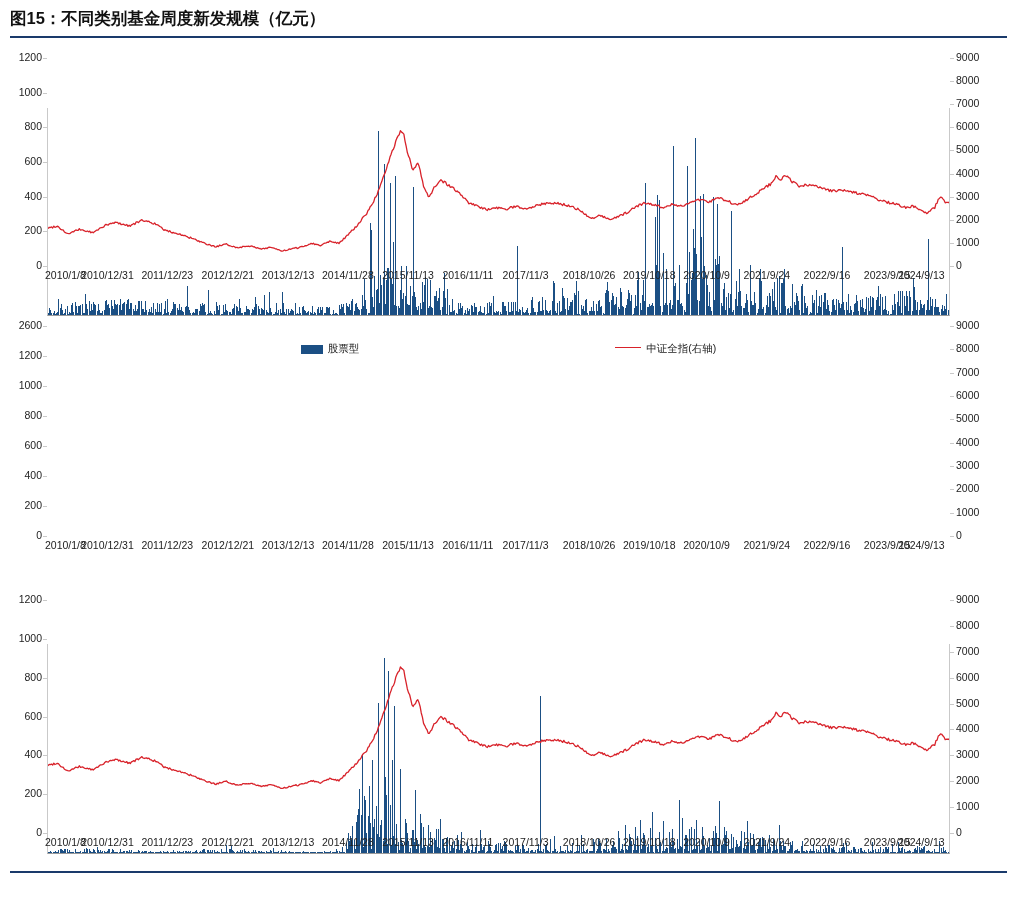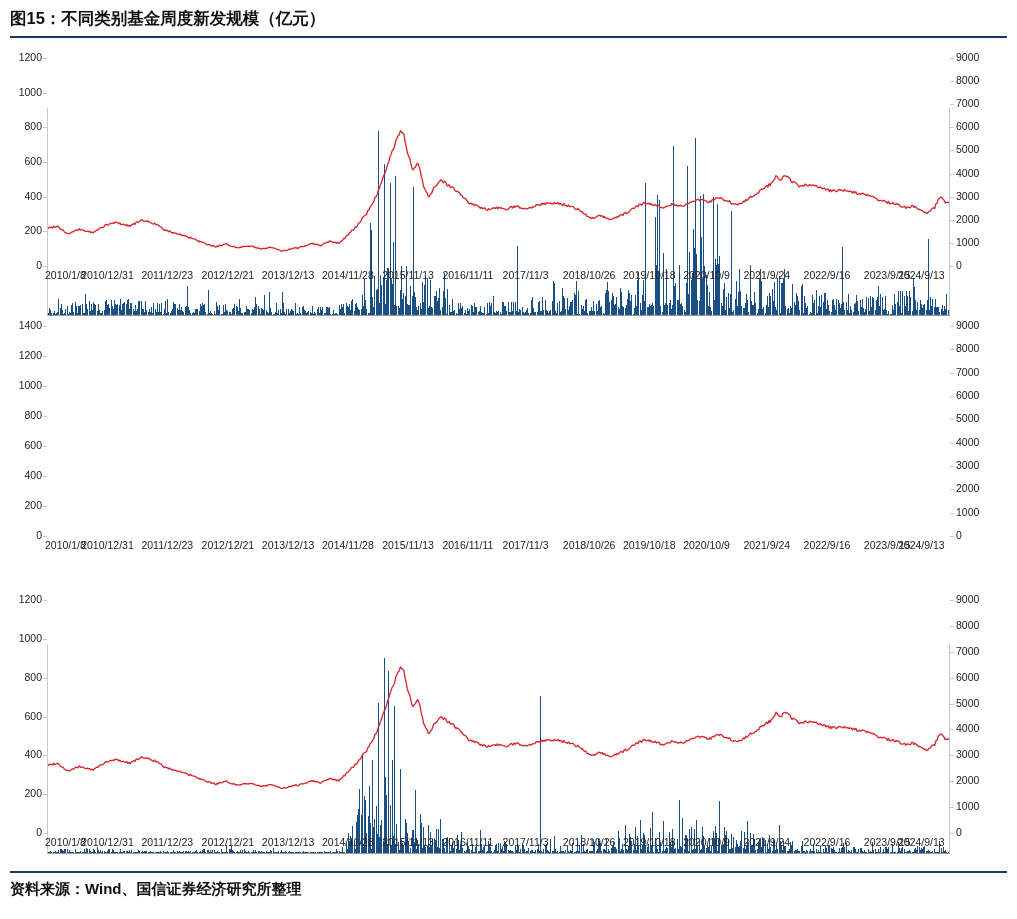--- a/index.html
+++ b/index.html
@@ -861,20 +861,25 @@
         </div>
       <div class="lineholder" id="line0">
           <svg width="903" height="208">
             <path d="M0.00 120.64 L1.16 119.29 L2.32 119.50 L3.48 118.92 L4.64 119.97 L5.80 118.07 L6.96 119.36 L8.11 118.88 L9.27 118.25 L10.43 118.58 L11.59 120.04 L12.75 121.48 L13.91 121.82 L15.07 121.95 L16.23 123.70 L17.39 124.68 L18.55 125.05 L19.71 125.36 L20.87 125.58 L22.02 125.52 L23.18 124.55 L24.34 123.71 L25.50 123.96 L26.66 122.77 L27.82 121.94 L28.98 122.33 L30.14 122.36 L31.30 120.57 L32.46 122.10 L33.62 121.93 L34.78 121.79 L35.93 122.65 L37.09 123.12 L38.25 123.52 L39.41 122.98 L40.57 123.82 L41.73 123.18 L42.89 124.79 L44.05 123.94 L45.21 124.79 L46.37 123.83 L47.53 122.90 L48.69 122.05 L49.84 122.22 L51.00 120.88 L52.16 119.80 L53.32 119.66 L54.48 119.50 L55.64 119.04 L56.80 117.34 L57.96 116.31 L59.12 116.85 L60.28 117.01 L61.44 115.81 L62.60 115.26 L63.75 115.57 L64.91 114.82 L66.07 115.39 L67.23 114.04 L68.39 114.34 L69.55 114.32 L70.71 115.88 L71.87 114.97 L73.03 116.60 L74.19 116.51 L75.35 116.09 L76.51 116.90 L77.66 117.27 L78.82 116.54 L79.98 118.40 L81.14 117.28 L82.30 118.35 L83.46 116.80 L84.62 116.32 L85.78 115.50 L86.94 116.45 L88.10 113.93 L89.26 113.78 L90.42 114.62 L91.58 113.32 L92.73 112.36 L93.89 111.56 L95.05 112.92 L96.21 113.39 L97.37 113.03 L98.53 112.78 L99.69 113.54 L100.85 113.11 L102.01 114.43 L103.17 114.67 L104.33 115.76 L105.49 116.17 L106.64 114.89 L107.80 116.63 L108.96 116.65 L110.12 117.01 L111.28 118.10 L112.44 118.74 L113.60 119.30 L114.76 121.13 L115.92 122.43 L117.08 121.65 L118.24 122.51 L119.40 122.39 L120.55 123.86 L121.71 122.68 L122.87 124.15 L124.03 125.07 L125.19 124.42 L126.35 125.12 L127.51 125.14 L128.67 125.68 L129.83 126.29 L130.99 126.01 L132.15 126.00 L133.31 127.39 L134.46 127.03 L135.62 127.56 L136.78 127.35 L137.94 128.04 L139.10 128.55 L140.26 129.62 L141.42 130.26 L142.58 129.08 L143.74 130.43 L144.90 130.69 L146.06 130.96 L147.22 131.13 L148.37 131.94 L149.53 133.12 L150.69 132.76 L151.85 134.01 L153.01 133.51 L154.17 134.31 L155.33 134.47 L156.49 134.84 L157.65 135.88 L158.81 136.68 L159.97 136.80 L161.13 136.30 L162.28 136.98 L163.44 138.14 L164.60 137.72 L165.76 137.70 L166.92 138.94 L168.08 139.16 L169.24 137.93 L170.40 138.61 L171.56 137.04 L172.72 137.61 L173.88 137.50 L175.04 136.60 L176.20 136.09 L177.35 136.12 L178.51 135.65 L179.67 136.87 L180.83 137.58 L181.99 137.74 L183.15 138.24 L184.31 138.78 L185.47 138.23 L186.63 138.85 L187.79 139.74 L188.95 139.24 L190.11 139.87 L191.26 139.59 L192.42 139.23 L193.58 139.59 L194.74 138.28 L195.90 138.36 L197.06 138.66 L198.22 138.27 L199.38 138.48 L200.54 138.19 L201.70 138.55 L202.86 138.13 L204.02 138.02 L205.17 138.80 L206.33 138.69 L207.49 139.67 L208.65 140.17 L209.81 139.71 L210.97 140.54 L212.13 140.41 L213.29 141.24 L214.45 140.69 L215.61 140.25 L216.77 140.85 L217.93 139.99 L219.08 140.57 L220.24 139.48 L221.40 139.19 L222.56 139.33 L223.72 139.56 L224.88 139.78 L226.04 140.07 L227.20 140.78 L228.36 140.83 L229.52 141.66 L230.68 141.65 L231.84 142.29 L232.99 143.09 L234.15 143.02 L235.31 142.76 L236.47 141.99 L237.63 142.64 L238.79 142.44 L239.95 141.98 L241.11 140.86 L242.27 141.41 L243.43 140.97 L244.59 140.44 L245.75 140.03 L246.91 139.99 L248.06 139.34 L249.22 140.55 L250.38 140.22 L251.54 139.10 L252.70 138.68 L253.86 138.32 L255.02 138.60 L256.18 138.32 L257.34 137.60 L258.50 137.76 L259.66 137.26 L260.82 136.29 L261.97 136.15 L263.13 135.33 L264.29 136.07 L265.45 135.20 L266.61 136.57 L267.77 136.09 L268.93 136.52 L270.09 136.56 L271.25 137.44 L272.41 137.96 L273.57 137.16 L274.73 136.24 L275.88 135.49 L277.04 135.18 L278.20 134.97 L279.36 134.06 L280.52 134.25 L281.68 132.84 L282.84 133.33 L284.00 134.04 L285.16 134.18 L286.32 134.63 L287.48 134.17 L288.64 135.38 L289.79 134.37 L290.95 135.68 L292.11 133.91 L293.27 133.13 L294.43 132.68 L295.59 130.27 L296.75 130.68 L297.91 128.35 L299.07 127.22 L300.23 127.00 L301.39 124.92 L302.55 124.06 L303.70 122.19 L304.86 122.18 L306.02 121.40 L307.18 118.84 L308.34 119.06 L309.50 117.52 L310.66 115.07 L311.82 114.55 L312.98 113.07 L314.14 110.25 L315.30 108.68 L316.46 107.74 L317.61 107.22 L318.77 105.97 L319.93 102.60 L321.09 101.53 L322.25 98.44 L323.41 97.48 L324.57 95.75 L325.73 93.85 L326.89 89.63 L328.05 88.77 L329.21 86.48 L330.37 82.24 L331.53 79.99 L332.68 76.16 L333.84 73.33 L335.00 69.45 L336.16 66.70 L337.32 64.35 L338.48 60.89 L339.64 56.21 L340.80 53.91 L341.96 49.03 L343.12 46.17 L344.28 42.48 L345.44 41.23 L346.59 38.25 L347.75 33.00 L348.91 30.08 L350.07 27.87 L351.23 26.79 L352.39 22.62 L353.55 24.17 L354.71 24.90 L355.87 26.15 L357.03 33.04 L358.19 38.48 L359.35 44.55 L360.50 48.12 L361.66 50.25 L362.82 55.16 L363.98 60.34 L365.14 61.86 L366.30 59.92 L367.46 59.14 L368.62 56.27 L369.78 55.14 L370.94 57.86 L372.10 61.88 L373.26 68.33 L374.41 72.47 L375.57 78.61 L376.73 80.82 L377.89 83.29 L379.05 85.00 L380.21 88.53 L381.37 88.47 L382.53 86.19 L383.69 85.23 L384.85 81.93 L386.01 78.93 L387.17 78.64 L388.32 77.83 L389.48 76.08 L390.64 74.30 L391.80 72.93 L392.96 71.73 L394.12 72.88 L395.28 74.81 L396.44 73.21 L397.60 73.83 L398.76 76.89 L399.92 77.89 L401.08 76.75 L402.23 79.35 L403.39 78.92 L404.55 79.00 L405.71 79.68 L406.87 82.41 L408.03 83.68 L409.19 82.99 L410.35 84.18 L411.51 84.68 L412.67 87.00 L413.83 87.26 L414.99 89.57 L416.15 90.19 L417.30 90.47 L418.46 92.04 L419.62 93.35 L420.78 95.83 L421.94 95.40 L423.10 95.23 L424.26 96.63 L425.42 95.72 L426.58 97.67 L427.74 96.75 L428.90 97.21 L430.06 97.95 L431.21 99.04 L432.37 100.32 L433.53 99.14 L434.69 101.01 L435.85 99.85 L437.01 100.21 L438.17 101.79 L439.33 102.49 L440.49 100.59 L441.65 101.68 L442.81 101.24 L443.97 100.36 L445.12 99.98 L446.28 99.89 L447.44 100.44 L448.60 99.08 L449.76 100.80 L450.92 99.23 L452.08 100.07 L453.24 99.75 L454.40 100.38 L455.56 100.69 L456.72 100.87 L457.88 101.58 L459.03 101.91 L460.19 100.94 L461.35 99.93 L462.51 98.75 L463.67 98.63 L464.83 100.12 L465.99 98.05 L467.15 99.32 L468.31 98.25 L469.47 97.97 L470.63 98.31 L471.79 100.15 L472.94 99.95 L474.10 100.44 L475.26 100.99 L476.42 100.44 L477.58 100.44 L478.74 101.17 L479.90 100.49 L481.06 99.89 L482.22 99.43 L483.38 100.14 L484.54 98.76 L485.70 99.02 L486.85 98.74 L488.01 96.80 L489.17 96.72 L490.33 97.09 L491.49 96.76 L492.65 97.48 L493.81 95.11 L494.97 96.29 L496.13 95.23 L497.29 96.45 L498.45 94.73 L499.61 94.96 L500.77 95.31 L501.92 94.86 L503.08 95.85 L504.24 95.48 L505.40 96.02 L506.56 94.47 L507.72 95.45 L508.88 95.71 L510.04 94.52 L511.20 96.30 L512.36 95.42 L513.52 96.40 L514.68 97.46 L515.83 95.45 L516.99 97.31 L518.15 97.61 L519.31 98.41 L520.47 96.97 L521.63 98.69 L522.79 98.67 L523.95 98.33 L525.11 98.38 L526.27 99.87 L527.43 101.29 L528.59 101.59 L529.74 100.28 L530.90 101.63 L532.06 102.81 L533.22 103.81 L534.38 103.50 L535.54 105.51 L536.70 106.45 L537.86 106.12 L539.02 108.42 L540.18 108.36 L541.34 109.44 L542.50 109.81 L543.65 110.34 L544.81 109.69 L545.97 110.50 L547.13 109.58 L548.29 109.00 L549.45 108.29 L550.61 107.22 L551.77 107.30 L552.93 108.26 L554.09 107.57 L555.25 109.50 L556.41 108.51 L557.56 110.02 L558.72 110.50 L559.88 110.17 L561.04 111.15 L562.20 111.71 L563.36 111.41 L564.52 110.97 L565.68 110.40 L566.84 109.15 L568.00 110.03 L569.16 108.41 L570.32 109.01 L571.47 107.58 L572.63 106.67 L573.79 106.69 L574.95 107.36 L576.11 105.09 L577.27 104.14 L578.43 105.77 L579.59 105.17 L580.75 104.30 L581.91 102.88 L583.07 101.65 L584.23 100.10 L585.39 100.38 L586.54 100.24 L587.70 98.45 L588.86 97.74 L590.02 98.75 L591.18 96.18 L592.34 96.03 L593.50 97.30 L594.66 95.60 L595.82 94.35 L596.98 95.19 L598.14 95.98 L599.30 95.62 L600.45 95.09 L601.61 96.31 L602.77 95.38 L603.93 97.28 L605.09 96.95 L606.25 97.48 L607.41 96.36 L608.57 97.90 L609.73 97.38 L610.89 97.22 L612.05 99.53 L613.21 99.42 L614.36 99.54 L615.52 100.19 L616.68 99.14 L617.84 98.93 L619.00 97.92 L620.16 97.78 L621.32 97.90 L622.48 97.67 L623.64 95.58 L624.80 96.37 L625.96 96.60 L627.12 97.44 L628.27 96.89 L629.43 98.23 L630.59 97.62 L631.75 97.95 L632.91 97.13 L634.07 98.15 L635.23 98.16 L636.39 97.77 L637.55 96.53 L638.71 95.72 L639.87 95.82 L641.03 95.39 L642.18 94.20 L643.34 94.13 L644.50 93.31 L645.66 93.51 L646.82 93.16 L647.98 92.01 L649.14 91.80 L650.30 91.18 L651.46 92.73 L652.62 91.64 L653.78 91.57 L654.94 91.68 L656.09 91.98 L657.25 92.53 L658.41 93.05 L659.57 94.37 L660.73 94.56 L661.89 92.90 L663.05 94.03 L664.21 91.75 L665.37 91.51 L666.53 91.73 L667.69 90.03 L668.85 90.08 L670.01 89.57 L671.16 90.61 L672.32 89.63 L673.48 89.84 L674.64 90.90 L675.80 92.51 L676.96 92.44 L678.12 92.75 L679.28 93.03 L680.44 93.61 L681.60 92.69 L682.76 95.35 L683.92 96.12 L685.07 96.08 L686.23 95.86 L687.39 95.74 L688.55 96.35 L689.71 96.91 L690.87 95.45 L692.03 95.86 L693.19 95.39 L694.35 95.07 L695.51 93.06 L696.67 93.89 L697.83 91.50 L698.98 92.49 L700.14 91.21 L701.30 89.57 L702.46 88.21 L703.62 89.18 L704.78 88.61 L705.94 87.98 L707.10 86.69 L708.26 86.56 L709.42 85.09 L710.58 85.15 L711.74 82.13 L712.89 82.03 L714.05 80.83 L715.21 81.06 L716.37 80.37 L717.53 78.47 L718.69 77.50 L719.85 79.08 L721.01 75.73 L722.17 77.65 L723.33 74.82 L724.49 73.96 L725.65 72.40 L726.80 70.88 L727.96 67.58 L729.12 68.63 L730.28 70.50 L731.44 71.64 L732.60 72.05 L733.76 71.59 L734.92 68.77 L736.08 67.71 L737.24 67.97 L738.40 68.51 L739.56 68.25 L740.72 69.58 L741.87 70.05 L743.03 73.16 L744.19 74.78 L745.35 73.46 L746.51 74.07 L747.67 74.83 L748.83 75.73 L749.99 77.56 L751.15 79.00 L752.31 77.99 L753.47 77.97 L754.63 77.87 L755.78 78.26 L756.94 76.09 L758.10 76.80 L759.26 77.88 L760.42 77.88 L761.58 76.42 L762.74 77.22 L763.90 77.50 L765.06 76.93 L766.22 77.79 L767.38 77.42 L768.54 77.56 L769.69 79.26 L770.85 79.80 L772.01 78.87 L773.17 79.75 L774.33 80.82 L775.49 80.03 L776.65 80.03 L777.81 82.01 L778.97 81.40 L780.13 81.04 L781.29 83.46 L782.45 81.58 L783.60 83.79 L784.76 82.15 L785.92 81.80 L787.08 82.73 L788.24 83.82 L789.40 83.01 L790.56 81.76 L791.72 81.75 L792.88 81.99 L794.04 82.46 L795.20 83.17 L796.36 81.63 L797.51 82.90 L798.67 83.05 L799.83 82.73 L800.99 83.77 L802.15 83.11 L803.31 83.50 L804.47 85.08 L805.63 83.34 L806.79 84.72 L807.95 83.78 L809.11 86.31 L810.27 86.29 L811.42 85.40 L812.58 86.34 L813.74 85.36 L814.90 85.21 L816.06 85.86 L817.22 86.30 L818.38 87.59 L819.54 86.41 L820.70 87.53 L821.86 87.66 L823.02 88.20 L824.18 88.73 L825.34 88.42 L826.49 89.65 L827.65 90.16 L828.81 90.93 L829.97 92.43 L831.13 92.91 L832.29 92.26 L833.45 92.75 L834.61 93.13 L835.77 92.26 L836.93 92.91 L838.09 93.79 L839.25 95.29 L840.40 93.39 L841.56 95.94 L842.72 95.50 L843.88 95.68 L845.04 94.49 L846.20 96.16 L847.36 96.62 L848.52 95.52 L849.68 96.35 L850.84 96.15 L852.00 98.05 L853.16 99.06 L854.31 99.12 L855.47 98.89 L856.63 98.28 L857.79 100.43 L858.95 98.86 L860.11 99.13 L861.27 99.52 L862.43 99.72 L863.59 97.42 L864.75 97.36 L865.91 99.55 L867.07 98.14 L868.22 99.74 L869.38 100.31 L870.54 101.70 L871.70 101.46 L872.86 102.04 L874.02 102.60 L875.18 103.25 L876.34 104.64 L877.50 104.14 L878.66 105.67 L879.82 104.91 L880.98 103.29 L882.13 103.15 L883.29 101.34 L884.45 100.09 L885.61 99.85 L886.77 100.47 L887.93 95.77 L889.09 95.26 L890.25 91.19 L891.41 90.42 L892.57 89.05 L893.73 89.39 L894.89 90.91 L896.04 92.19 L897.20 94.78 L898.36 94.35 L899.52 94.31 L900.68 94.58 L901.84 93.22 L903.00 92.72 " fill="none" stroke="#d8222a" stroke-width="1.3" stroke-linejoin="round"></path>
           </svg>
         </div>
     </div>
     <div id="yl0"></div>
     <div id="yr0"></div>
     <div id="xl0"></div>
+    <div class="legend" style="left:0;top:292px;width:1017px;text-align:center;">
+      <span class="legend-item"><span class="swatch-bar"></span><span>股票型</span></span>
+      <span class="legend-gap"></span>
+      <span class="legend-item"><span class="swatch-line"></span><span>中证全指(右轴)</span></span>
+    </div>
   </div>
 
   <div class="panel" style="top:318px;left:0;width:1017px;height:260px;">
     <div class="plot" id="plot1" style="left: 47px; top: 326px; width: 903px; height: 210px; position: absolute; border-left: 1px solid rgb(201, 201, 201); border-right: 1px solid rgb(201, 201, 201); border-bottom: 1px solid rgb(154, 154, 154);">
       <div class="bars" id="bars1">
           <i class="bar" style="left:0.00px;width:0.98px;height:1.19px;"></i>
           <i class="bar" style="left:1.16px;width:0.98px;height:0.60px;"></i>
           <i class="bar" style="left:2.32px;width:0.98px;height:1.80px;"></i>
           <i class="bar" style="left:3.47px;width:0.98px;height:0.60px;"></i>
           <i class="bar" style="left:4.63px;width:0.98px;height:0.68px;"></i>
@@ -1660,21 +1665,20 @@
           </svg>
         </div>
     </div>
     <div id="yl1"></div>
     <div id="yr1"></div>
     <div id="xl1"></div>
   </div>
 
 
   <div class="source-rule"></div>
-  <div class="source-row">资料来源：Wind、国信证券经济研究所整理</div>
 <div class="tick-l" style="left: 2px; top: 260px; width: 40px;">0</div>
     <div style="position: absolute; left: 43px; top: 266px; width: 4px; height: 1px; background: rgb(201, 201, 201);"></div>
     <div class="tick-l" style="left: 2px; top: 225.333px; width: 40px;">200</div>
     <div style="position: absolute; left: 43px; top: 231.333px; width: 4px; height: 1px; background: rgb(201, 201, 201);"></div>
     <div class="tick-l" style="left: 2px; top: 190.667px; width: 40px;">400</div>
     <div style="position: absolute; left: 43px; top: 196.667px; width: 4px; height: 1px; background: rgb(201, 201, 201);"></div>
     <div class="tick-l" style="left: 2px; top: 156px; width: 40px;">600</div>
     <div style="position: absolute; left: 43px; top: 162px; width: 4px; height: 1px; background: rgb(201, 201, 201);"></div>
     <div class="tick-l" style="left: 2px; top: 121.333px; width: 40px;">800</div>
     <div style="position: absolute; left: 43px; top: 127.333px; width: 4px; height: 1px; background: rgb(201, 201, 201);"></div>
@@ -1725,21 +1729,21 @@
     <div class="tick-l" style="left: 2px; top: 470px; width: 40px;">400</div>
     <div style="position: absolute; left: 43px; top: 476px; width: 4px; height: 1px; background: rgb(201, 201, 201);"></div>
     <div class="tick-l" style="left: 2px; top: 440px; width: 40px;">600</div>
     <div style="position: absolute; left: 43px; top: 446px; width: 4px; height: 1px; background: rgb(201, 201, 201);"></div>
     <div class="tick-l" style="left: 2px; top: 410px; width: 40px;">800</div>
     <div style="position: absolute; left: 43px; top: 416px; width: 4px; height: 1px; background: rgb(201, 201, 201);"></div>
     <div class="tick-l" style="left: 2px; top: 380px; width: 40px;">1000</div>
     <div style="position: absolute; left: 43px; top: 386px; width: 4px; height: 1px; background: rgb(201, 201, 201);"></div>
     <div class="tick-l" style="left: 2px; top: 350px; width: 40px;">1200</div>
     <div style="position: absolute; left: 43px; top: 356px; width: 4px; height: 1px; background: rgb(201, 201, 201);"></div>
-    <div class="tick-l" style="left: 2px; top: 320px; width: 40px;">1400</div>
+    <div class="tick-l" style="left: 2px; top: 320px; width: 40px;">2600</div>
     <div style="position: absolute; left: 43px; top: 326px; width: 4px; height: 1px; background: rgb(201, 201, 201);"></div>
     <div class="tick-r" style="left: 956px; top: 530px; width: 50px;">0</div>
     <div style="position: absolute; left: 950px; top: 536px; width: 4px; height: 1px; background: rgb(201, 201, 201);"></div>
     <div class="tick-r" style="left: 956px; top: 506.667px; width: 50px;">1000</div>
     <div style="position: absolute; left: 950px; top: 512.667px; width: 4px; height: 1px; background: rgb(201, 201, 201);"></div>
     <div class="tick-r" style="left: 956px; top: 483.333px; width: 50px;">2000</div>
     <div style="position: absolute; left: 950px; top: 489.333px; width: 4px; height: 1px; background: rgb(201, 201, 201);"></div>
     <div class="tick-r" style="left: 956px; top: 460px; width: 50px;">3000</div>
     <div style="position: absolute; left: 950px; top: 466px; width: 4px; height: 1px; background: rgb(201, 201, 201);"></div>
     <div class="tick-r" style="left: 956px; top: 436.667px; width: 50px;">4000</div>

